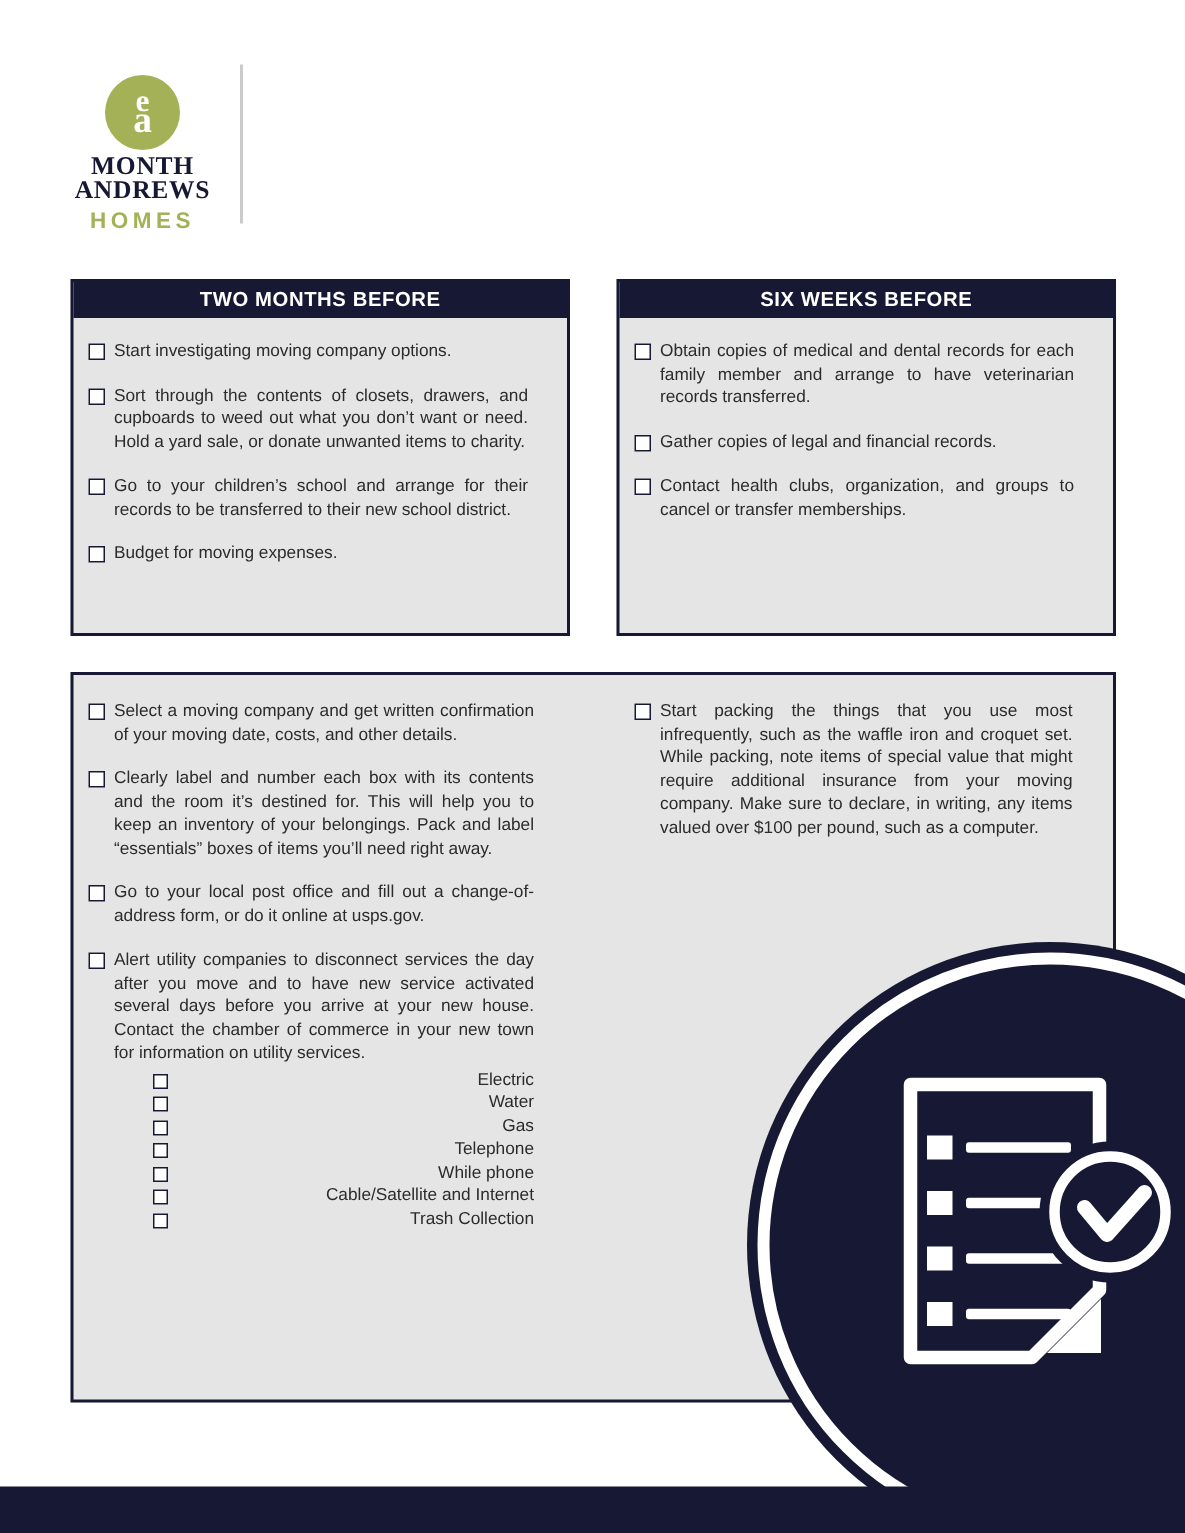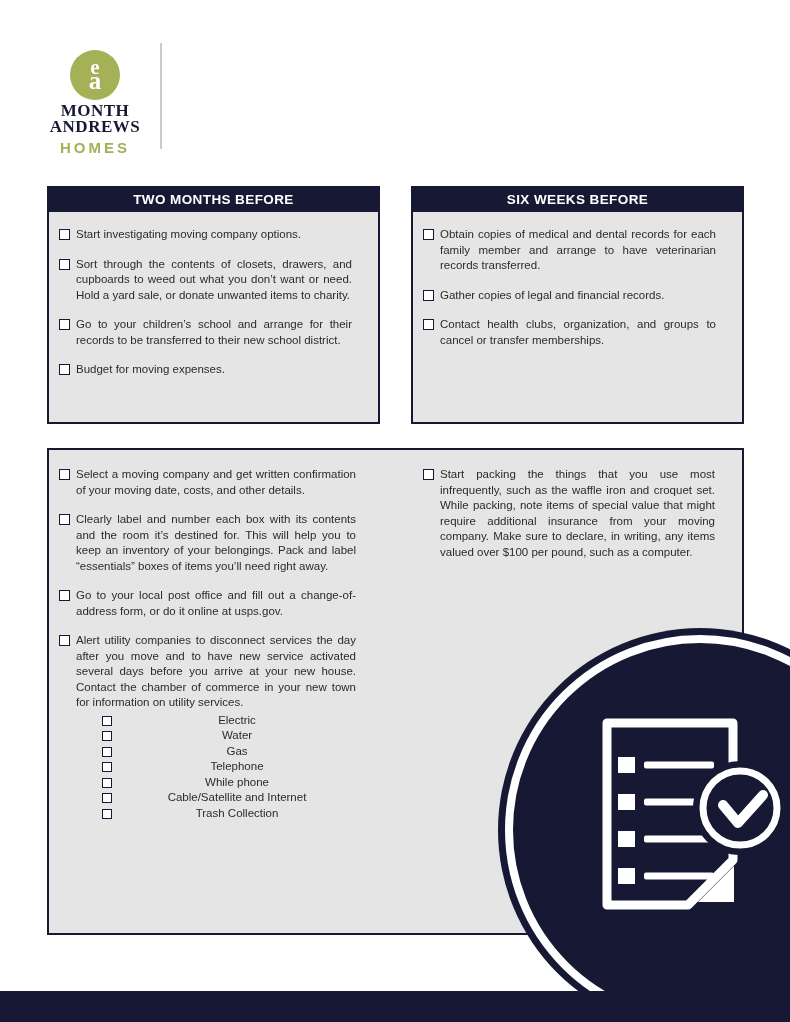--- a/index.html
+++ b/index.html
@@ -34,21 +34,21 @@
   .col-right{width:293px;margin-left:66px;}
 
   .item{display:flex;margin:0 0 14px 0;}
   .cb{flex:0 0 auto;width:9px;height:9px;border:1.5px solid var(--navy,#171833);
       margin:2px 6px 0 1px;background:#fff;}
   .txt{margin:0;flex:1;font-size:11.5px;line-height:15.5px;text-align:justify;color:var(--text,#2b2b2b);}
 
   .subs{margin:-11px 0 14px 44px;}
   .sub{display:flex;margin:0 0 2px 0;}
   .sub .cb{width:8px;height:8px;margin:2px 6px 0 0;}
-  .sub .txt{line-height:13.5px;text-align:center;}
+  .sub .txt{line-height:13.5px;text-align:right;}
 
   
   .circle-graphic{position:absolute;left:498px;top:628px;width:404px;height:404px;z-index:2;}
   .f-navy{fill:var(--navy,#171833);}
   .f-white{fill:#ffffff;}
 
   
   .footer{position:absolute;left:0;top:991px;width:790px;height:77px;background:var(--navy,#171833);
         z-index:3;display:flex;align-items:center;justify-content:flex-end;}
   .footer-url{color:#e9e9ee;font-size:13px;letter-spacing:0.3px;}

